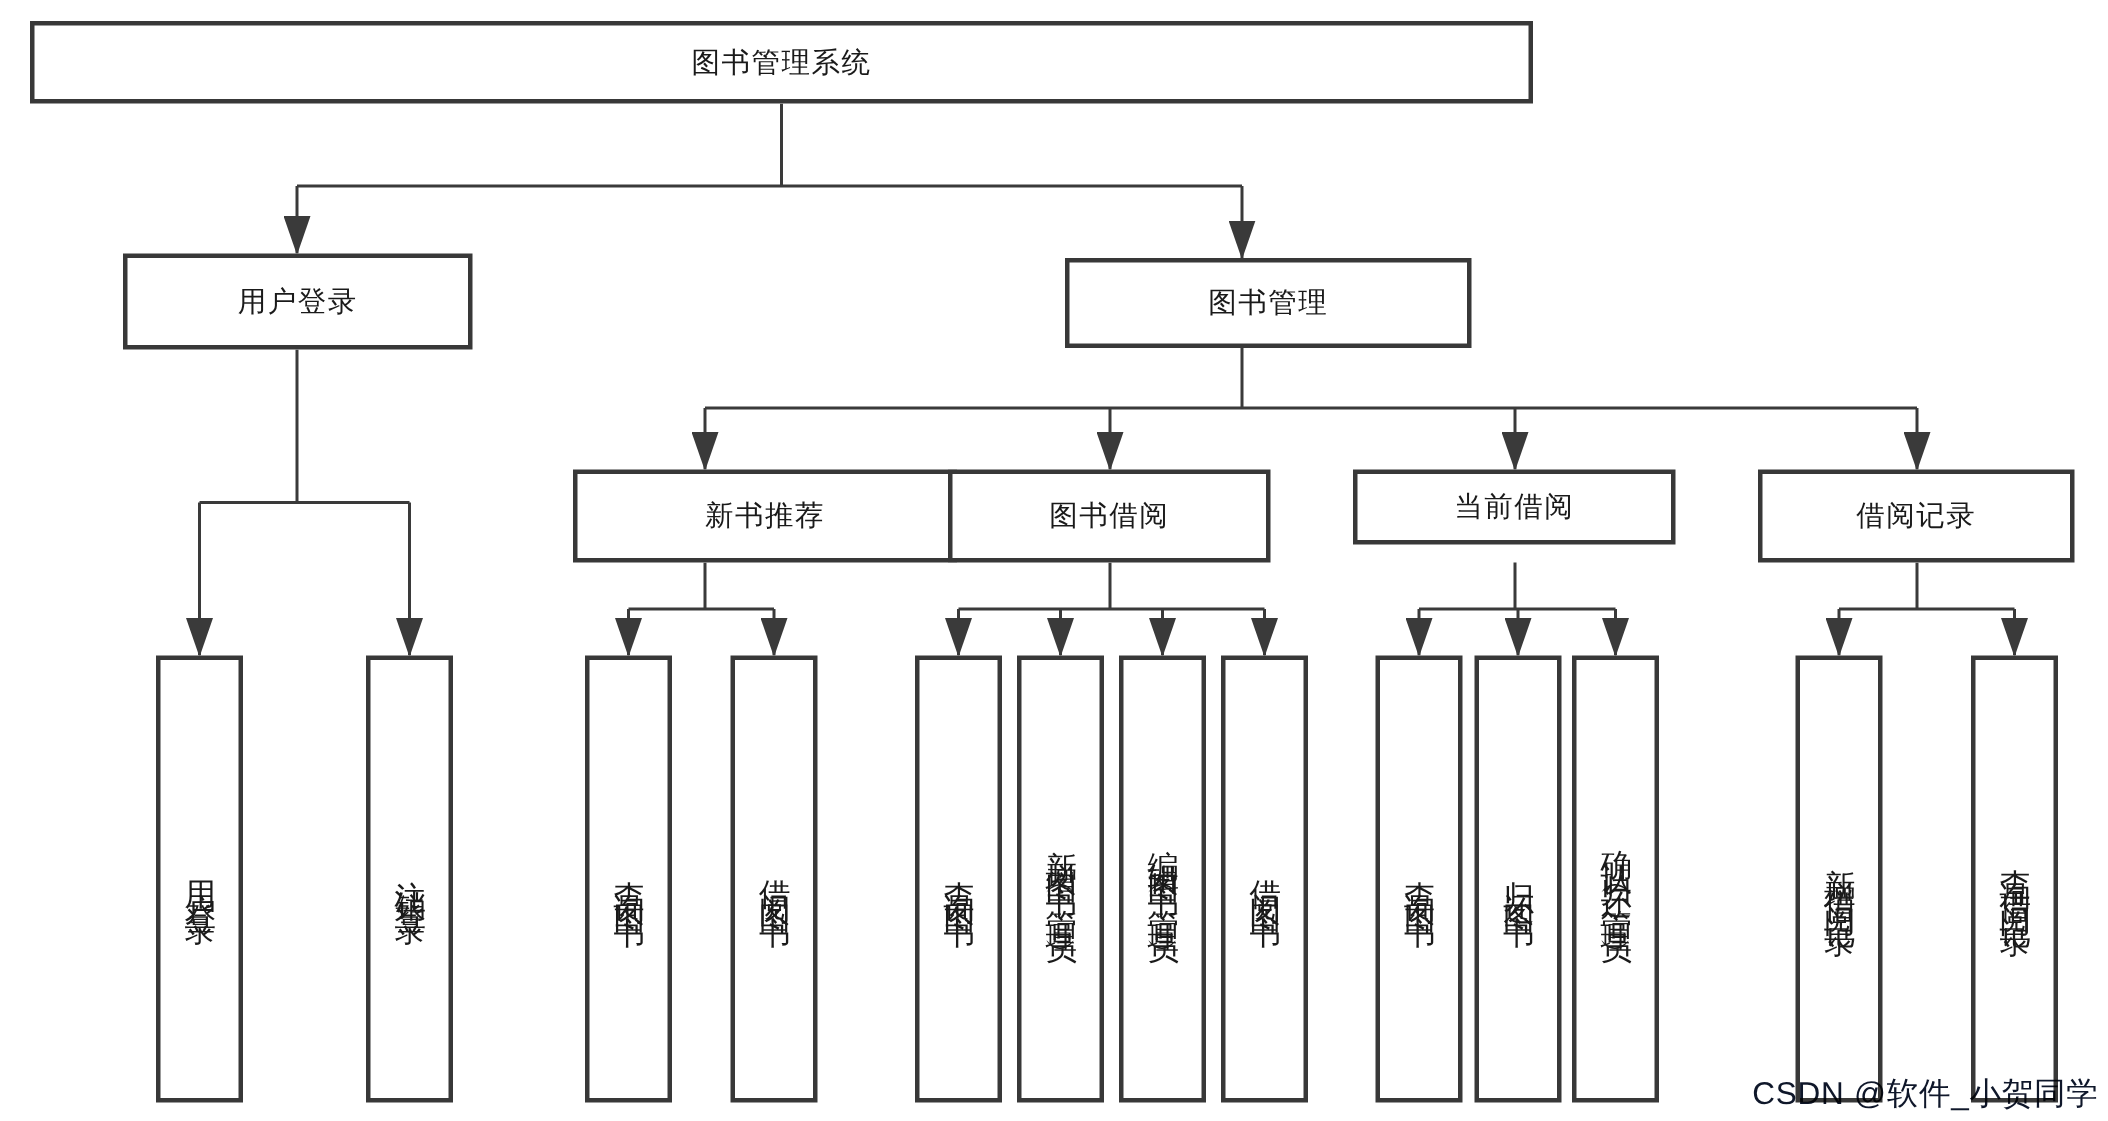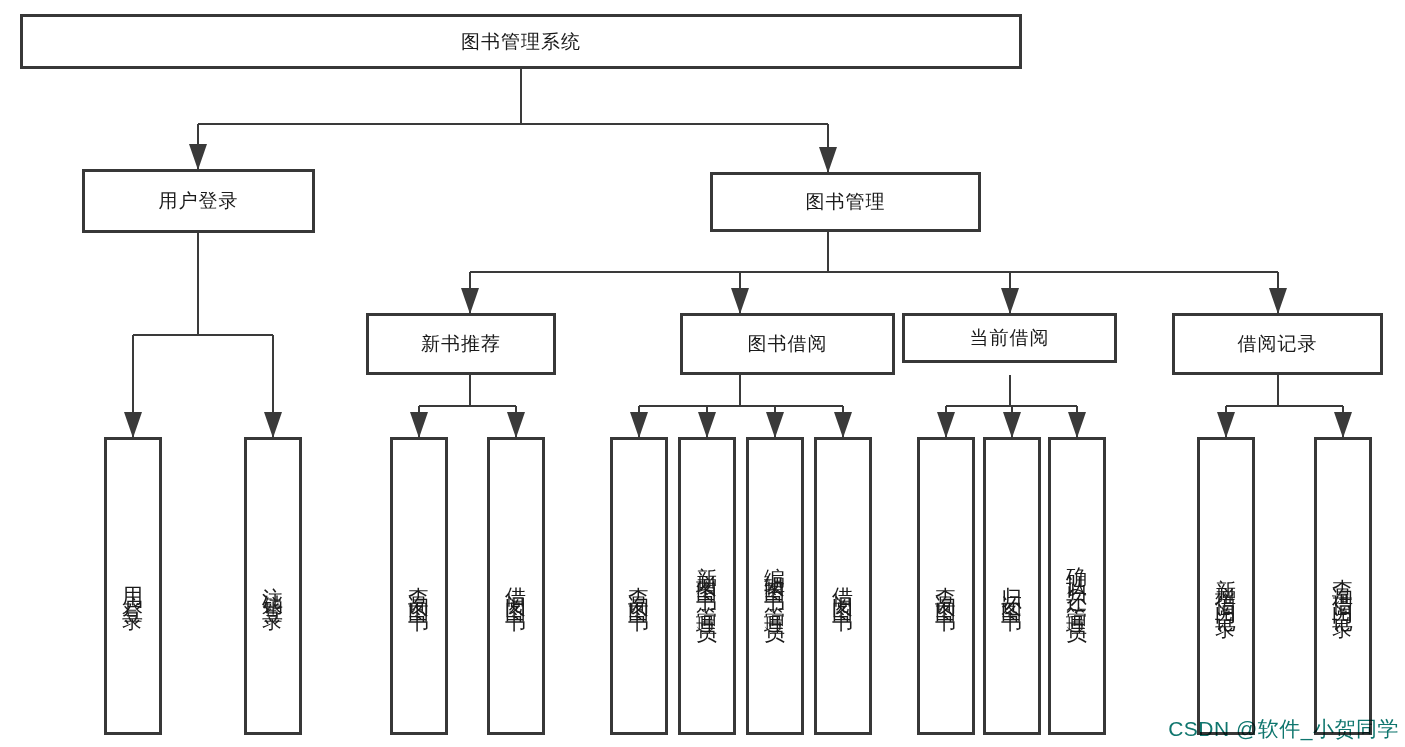--- a/index.html
+++ b/index.html
@@ -43,21 +43,21 @@
     position: absolute;
     left: 0; top: 0;
     width: 1405px; height: 747px;
     pointer-events: none;
   }
   .watermark {
     position: absolute;
     right: 6px;
     bottom: 4px;
     font-size: 21px;
-    color: #0f766e;
+    color: #0f172a;
     letter-spacing: 0.5px;
     mix-blend-mode: multiply;
     white-space: nowrap;
   }
 </style>
 </head>
 <body>
 
 <div class="canvas">
 
@@ -105,24 +105,24 @@
     <span class="h-label">图书管理系统</span>
   </div>
 
   <div class="box" style="left:82px; top:169px; width:233px; height:64px;">
     <span class="h-label">用户登录</span>
   </div>
   <div class="box" style="left:710px; top:172px; width:271px; height:60px;">
     <span class="h-label">图书管理</span>
   </div>
 
-  <div class="box" style="left:366px; top:313px; width:190px; height:62px;">
+  <div class="box" style="left:382px; top:313px; width:256px; height:62px;">
     <span class="h-label">新书推荐</span>
   </div>
-  <div class="box" style="left:632px; top:313px; width:215px; height:62px;margin-left:48px;">
+  <div class="box" style="left:632px; top:313px; width:215px; height:62px;">
     <span class="h-label">图书借阅</span>
   </div>
   <div class="box" style="left:902px; top:313px; width:215px; height:50px;">
     <span class="h-label">当前借阅</span>
   </div>
   <div class="box" style="left:1172px; top:313px; width:211px; height:62px;">
     <span class="h-label">借阅记录</span>
   </div>
 
   <div class="box leaf" style="left:104px;">

